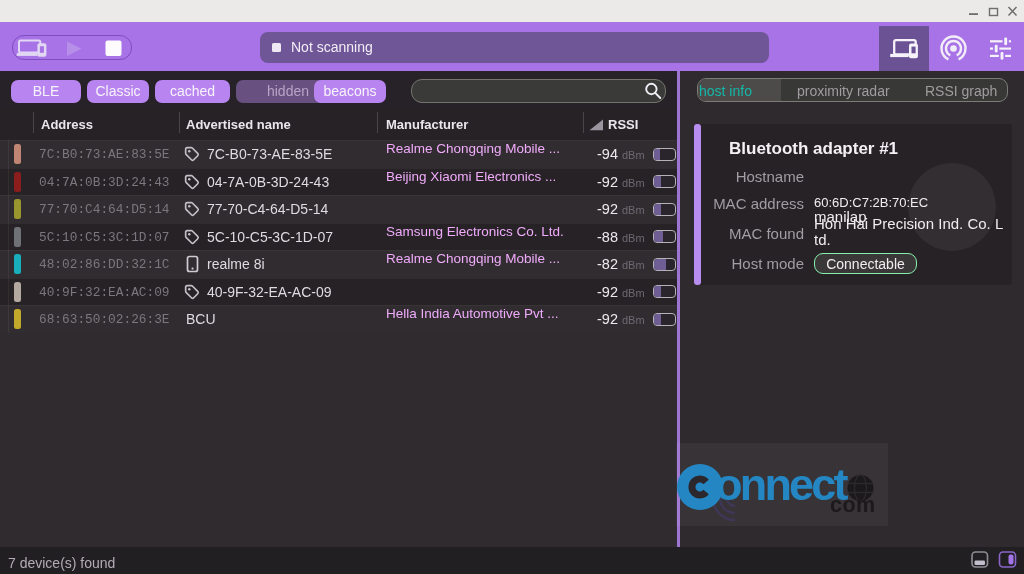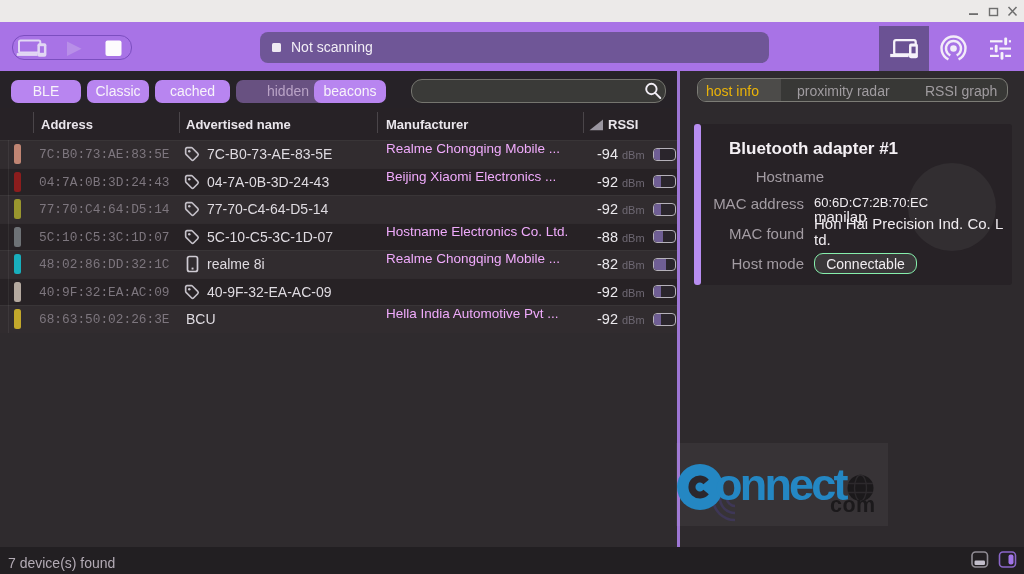--- a/index.html
+++ b/index.html
@@ -219,21 +219,21 @@
   <div class="row abs" style="top:222.65px;background:#272225">
     <span class="bar" style="background:#6e7276"></span>
     <span class="addr">5C:10:C5:3C:1D:07</span>
     <svg class="abs" style="left:184px;top:6px" width="18" height="17">
   <g transform="scale(0.66)">
             <path d="M11.17 2.5 H4.5 a2 2 0 0 0 -2 2 v6.67 a2 2 0 0 0 .59 1.42 l8.2 8.2 a2.43 2.43 0 0 0 3.42 0 l6.08 -6.08 a2.43 2.43 0 0 0 0 -3.42 l-8.2 -8.2 a2 2 0 0 0 -1.42 -0.59 Z" fill="none" stroke="#c4c0c8" stroke-width="2.5" stroke-linejoin="round"></path>
   <circle cx="8" cy="8" r="1.9" fill="#c4c0c8"></circle>
           </g>
         </svg>
     <span class="name">5C-10-C5-3C-1D-07</span>
-    <span class="manu">Hostname Electronics Co. Ltd.</span>
+    <span class="manu">Samsung Electronics Co. Ltd.</span>
     <span class="rssi">-88</span>
         <span class="dbm">dBm</span>
     <span class="batt">
           <i style="width:8.5px"></i>
         </span>
   </div>
   <div class="row abs" style="top:250.2px;background:#312c2f">
     <span class="bar" style="background:#18aebc"></span>
     <span class="addr">48:02:86:DD:32:1C</span>
     <svg class="abs" style="left:186px;top:5px" width="14" height="18">
@@ -277,29 +277,29 @@
         </span>
   </div>
   </div>
   <div class="abs" style="left:8px;top:140px;width:1px;height:193px;background:rgba(255,255,255,0.06)"></div>
 
   <div id="divider" class="abs"></div>
 
   <div id="rpanel" class="abs">
     <div id="tabbar">
       <div id="tabsel"></div>
-      <span style="left:8px;color:#eab308;">host info</span>
+      <span style="left:1px;color:#14b8a6;">host info</span>
       <span style="left:99px;">proximity radar</span>
       <span style="left:227px;">RSSI graph</span>
     </div>
     <div id="card">
       <div id="cardcircle"></div>
       <div id="accent"></div>
       <div id="cardtitle">Bluetooth adapter #1</div>
-      <div class="clabel" style="top:44px;margin-left:20px;">Hostname</div>
+      <div class="clabel" style="top:44px;">Hostname</div>
       <div class="cval" style="top:44px;margin-top:40px;">manilap</div>
       <div class="clabel" style="top:71px;">MAC address</div>
       <div class="cval" style="top:71px;font-size:13px;">60:6D:C7:2B:70:EC</div>
       <div class="clabel" style="top:101px;">MAC found</div>
       <div class="cval" style="top:92px;line-height:16px;">Hon Hai Precision Ind. Co. L<br>td.</div>
       <div class="clabel" style="top:131px;">Host mode</div>
       <div id="connbtn">Connectable</div>
     </div>
     <div id="wmark"></div>
     <svg class="abs" style="left:-4px;top:372px" width="260" height="104">

